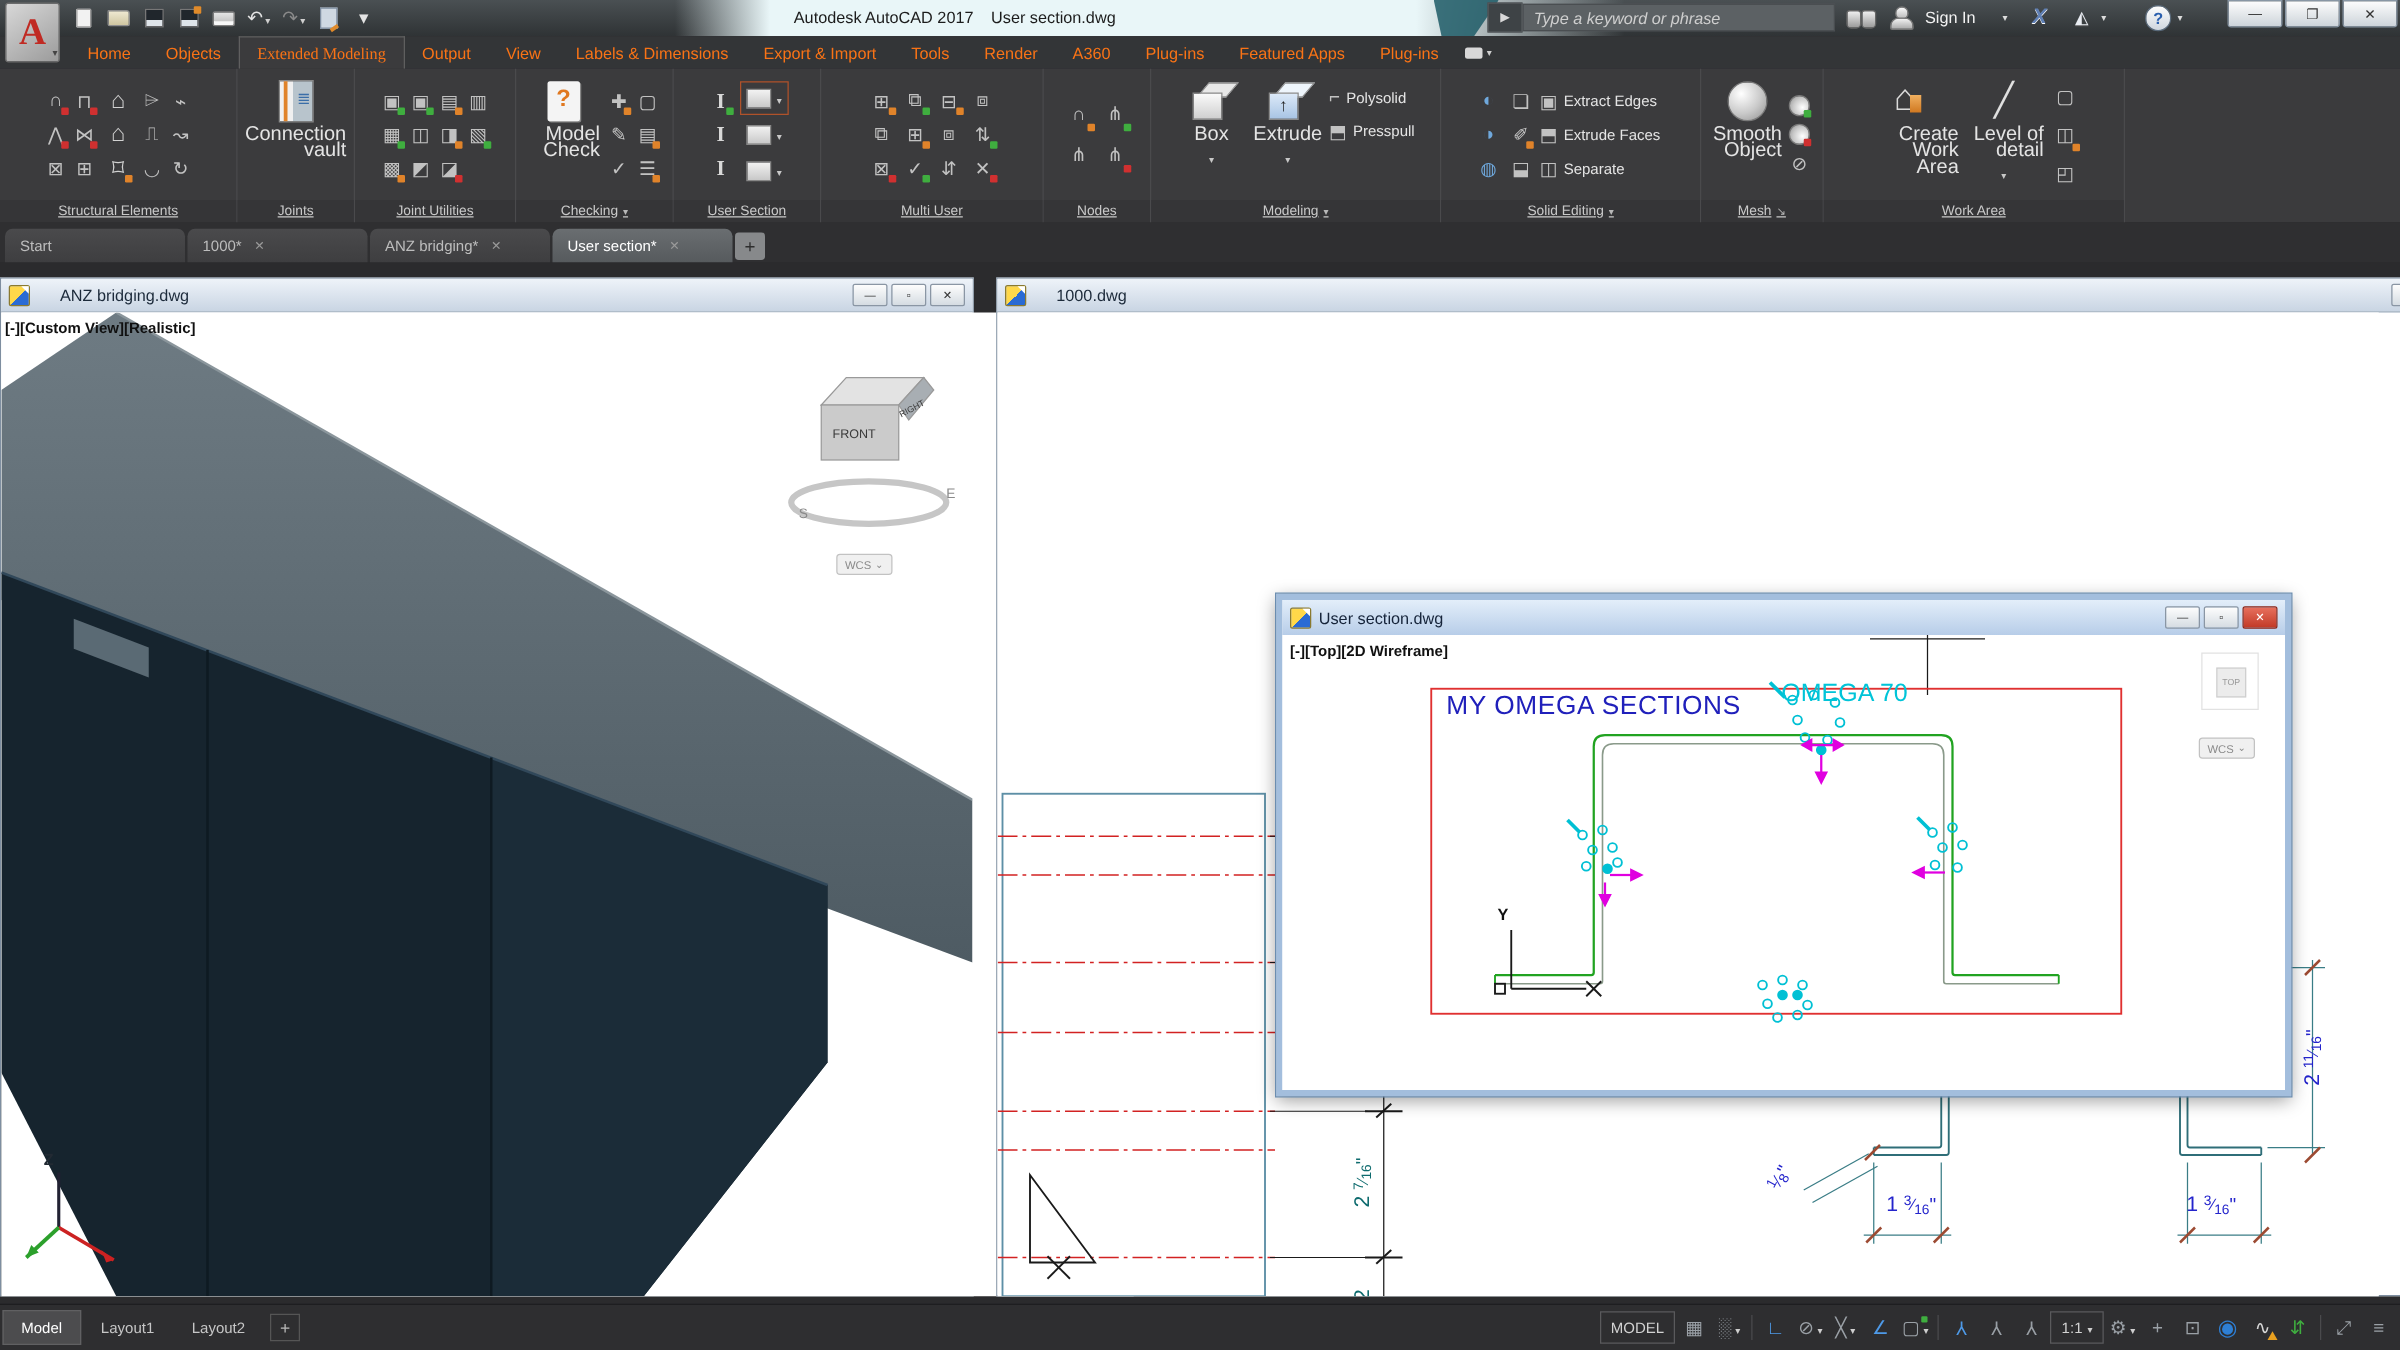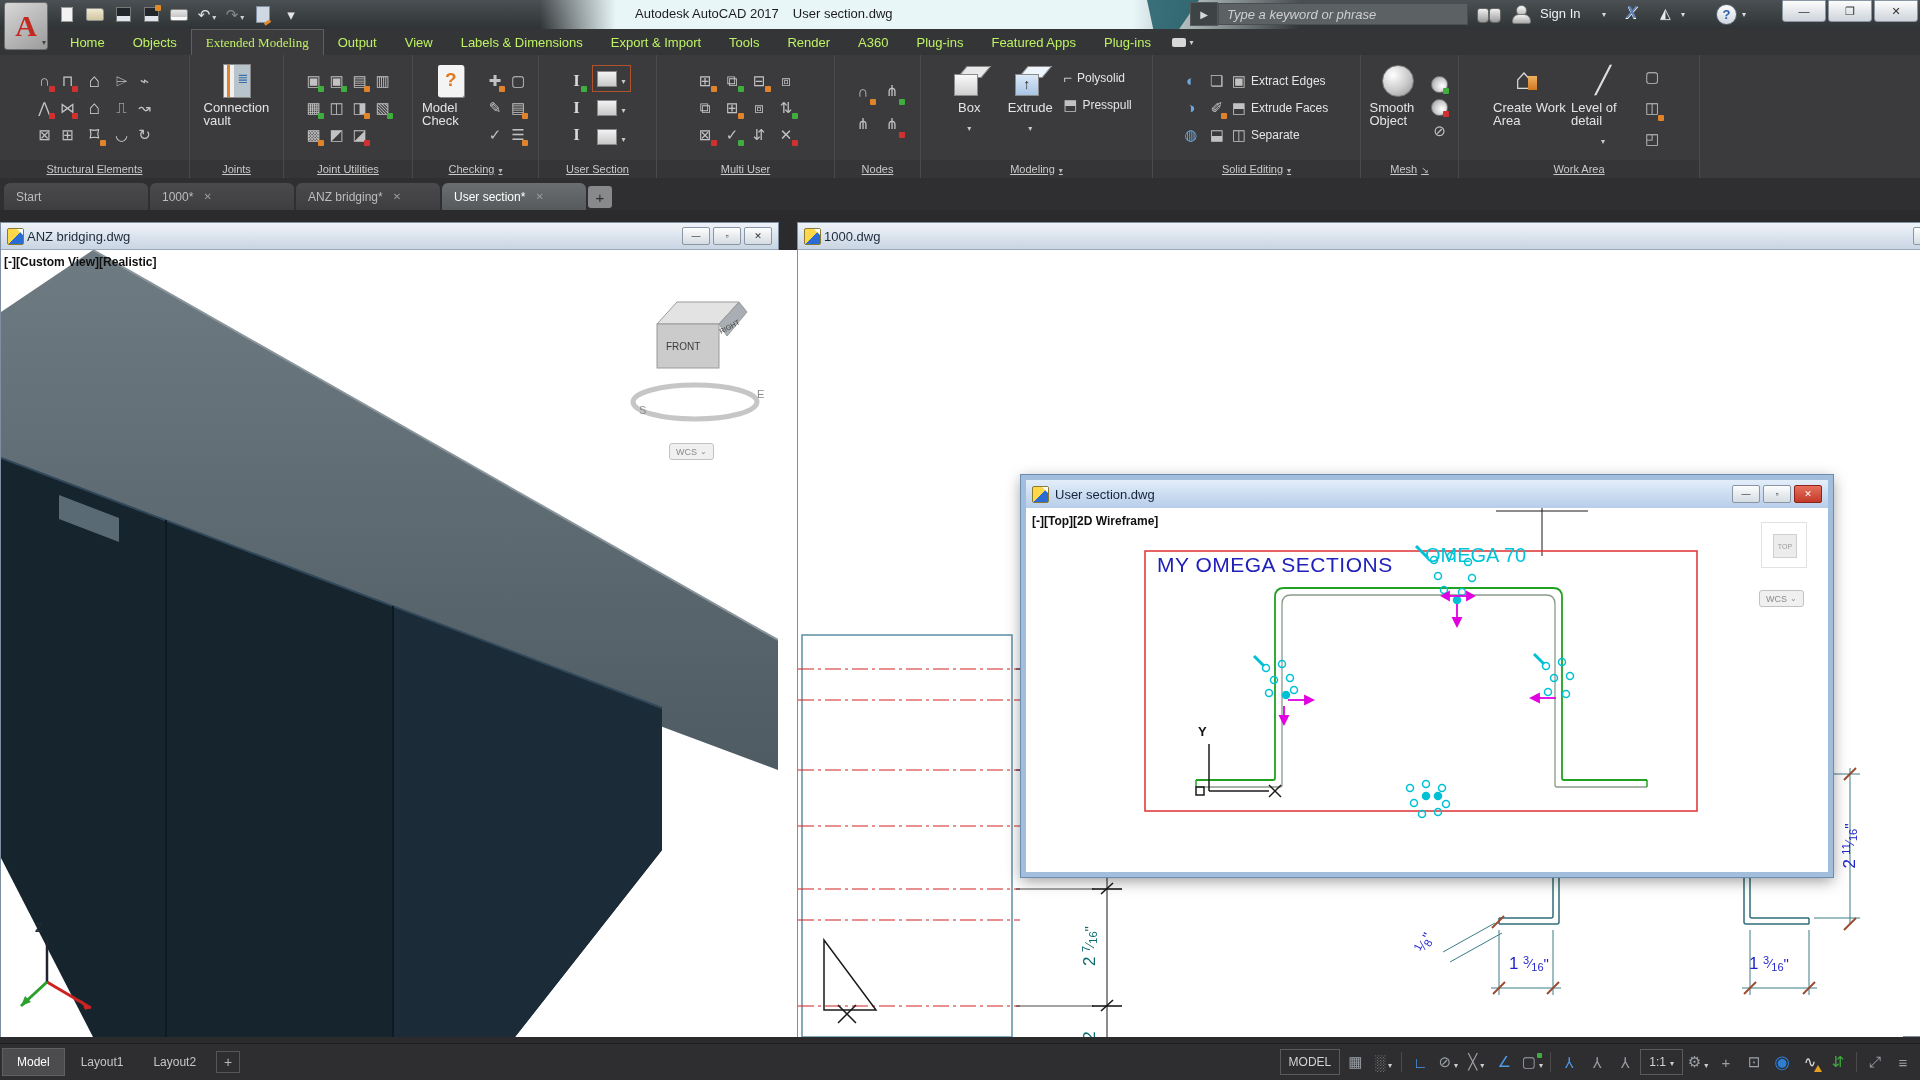--- a/index.html
+++ b/index.html
@@ -59,21 +59,21 @@
     font-size:13px;display:flex;align-items:center;justify-content:center;}
   #tb-help-dd{position:absolute;left:1742px;top:10px;font-size:8px;color:#dcdcdc;}
   .winbtns{position:absolute;display:flex;gap:2px;}
   #tb-winbtns{left:1782px;top:0;}
   .wb{width:42px;height:20px;background:linear-gradient(#fdfdfd,#cdd4da);border:1px solid #8896a4;
     border-radius:0 0 3px 3px;display:flex;align-items:center;justify-content:center;
     font-size:11px;color:#333;}
   
   #menubar{position:absolute;left:0;top:29px;width:1920px;height:26px;background:#333537;display:flex;
     align-items:stretch;padding-left:56px;box-sizing:border-box;}
-  .mitem{padding:0 14px;display:flex;align-items:center;font-size:13px;color:#bef264;white-space:nowrap;}
+  .mitem{padding:0 14px;display:flex;align-items:center;font-size:13px;color:#f97316;white-space:nowrap;}
   .mitem.active{background:#3b3b3d;border:1px solid #5f5f5f;border-bottom:none;font-family:Liberation Serif, serif;}
   #menu-extra{width:36px;display:flex;align-items:center;justify-content:center;gap:3px;}
   #menu-extra .pnl{width:14px;height:9px;background:#d8d8d8;border-radius:2px;}
   #menu-extra::after{content:"▾";font-size:8px;color:#cfcfcf;}
   
   #ribbon{position:absolute;left:0;top:55px;width:1920px;height:123px;background:#3b3b3d;display:flex;
     border-bottom:1px solid #242426;}
   .panel{position:relative;height:123px;border-right:1px solid #4a4a4c;box-sizing:border-box;flex:none;}
   .pbody{position:absolute;left:0;top:0;right:0;bottom:18px;display:flex;align-items:center;
     justify-content:center;gap:4px;padding:2px 3px;}
@@ -83,21 +83,21 @@
   .plabel .crn::after{content:"↘";font-size:9px;color:#b8b8b8;}
   .g2{display:grid;grid-template-columns:repeat(2,22px);grid-auto-rows:26px;gap:1px;}
   .g4{display:grid;grid-template-columns:repeat(4,22px);grid-auto-rows:26px;gap:1px;}
   .g1{display:grid;grid-template-columns:24px;grid-auto-rows:26px;gap:1px;}
   .ic{display:flex;align-items:center;justify-content:center;color:#c2c2c2;font-size:15px;position:relative;}
   .ic.med{font-size:19px;color:#d2d2d2;}
   .ic.or::after,.ic.gr::after,.ic.rd::after{content:"";position:absolute;right:1px;bottom:2px;width:6px;height:6px;border-radius:1px;}
   .ic.or::after{background:#e0832a;} .ic.gr::after{background:#3fae3f;} .ic.rd::after{background:#d03030;}
   .bigbtn{width:66px;height:100px;display:flex;flex-direction:column;align-items:center;justify-content:flex-start;
     padding-top:6px;box-sizing:border-box;gap:3px;}
-  .bigbtn .lbl{font-size:13px;line-height:13px;color:#e4e4e4;text-align:left;white-space:pre-line;}
+  .bigbtn .lbl{font-size:16px;line-height:13px;color:#e4e4e4;text-align:right;white-space:pre-line;}
   .bigbtn .bdd::after{content:"▾";font-size:8px;color:#c8c8c8;}
   .bicon{width:34px;height:34px;display:flex;align-items:center;justify-content:center;}
   .doc-q{width:26px;height:32px;background:#f4f4f4;border-radius:2px;position:relative;box-shadow:1px 1px 0 #888;}
   .doc-q::after{content:"?";position:absolute;left:7px;top:4px;color:#e07820;font-size:19px;font-weight:bold;}
   .vault{width:26px;height:32px;background:linear-gradient(90deg,#f0f0f0 40%,#b8c4cc 40%);border:1px solid #888;position:relative;}
   .vault::before{content:"";position:absolute;left:3px;top:0;width:3px;height:100%;background:#e0832a;}
   .vault::after{content:"≣";position:absolute;right:1px;top:6px;color:#3a6ea8;font-size:13px;}
   .cube{width:30px;height:30px;position:relative;}
   .cube .f{position:absolute;left:0;top:8px;width:22px;height:20px;background:linear-gradient(#fafafa,#cfcfcf);border:1px solid #8a8a8a;}
   .cube .t{position:absolute;left:3px;top:0;width:22px;height:10px;background:#e8e8e8;border:1px solid #8a8a8a;transform:skewX(-40deg);transform-origin:bottom left;}
@@ -124,21 +124,21 @@
     border-radius:6px 6px 0 0;display:flex;align-items:center;gap:10px;font-size:12px;color:#bdbdbd;}
   .dtab.active{background:linear-gradient(#6a6e71,#565a5d);color:#fff;}
   .dtab .x{font-size:10px;color:#9a9a9a;} .dtab .x::before{content:"✕";}
   #newtab{width:24px;height:22px;margin-bottom:2px;background:#87898b;border-radius:3px;color:#2e2e2e;
     font-size:15px;display:flex;align-items:center;justify-content:center;}
   #newtab::before{content:"+";}
   
   #mdi{position:absolute;left:0;top:210px;width:1920px;height:833px;background:#2b2b2d;}
   .cwin{position:absolute;background:#fff;border:1px solid #7e8ea0;box-sizing:border-box;}
   .ctitle{height:26px;background:linear-gradient(#eef3f9,#c9d5e3);display:flex;align-items:center;
-    padding:0 6px;gap:3px;font-size:13px;color:#1c2a3a;border-bottom:1px solid #9aaabb;}
+    padding:0 6px;gap:24px;font-size:13px;color:#1c2a3a;border-bottom:1px solid #9aaabb;}
   .dwgico{width:15px;height:15px;background:linear-gradient(135deg,#ffd84a 52%,#2a6bd4 52%);
     border:1px solid #8a7a30;border-radius:2px;position:relative;flex:none;}
   .dwgico::after{content:"";position:absolute;right:0;top:0;border-style:solid;border-width:0 6px 6px 0;
     border-color:transparent #fff transparent transparent;}
   .cbtns{margin-left:auto;display:flex;gap:3px;}
   .cb{width:26px;height:16px;background:linear-gradient(#fdfdfd,#d5dce2);border:1px solid #8a96a4;
     border-radius:2px;font-size:9px;color:#333;display:flex;align-items:center;justify-content:center;}
   .cb.red{background:linear-gradient(#e7705e,#c23a27);color:#fff;border-color:#8c2417;}
   .ccontent{position:relative;overflow:hidden;background:#fff;}
   .vplabel{position:absolute;left:3px;top:5px;font-size:12px;font-weight:bold;color:#101010;z-index:3;}

